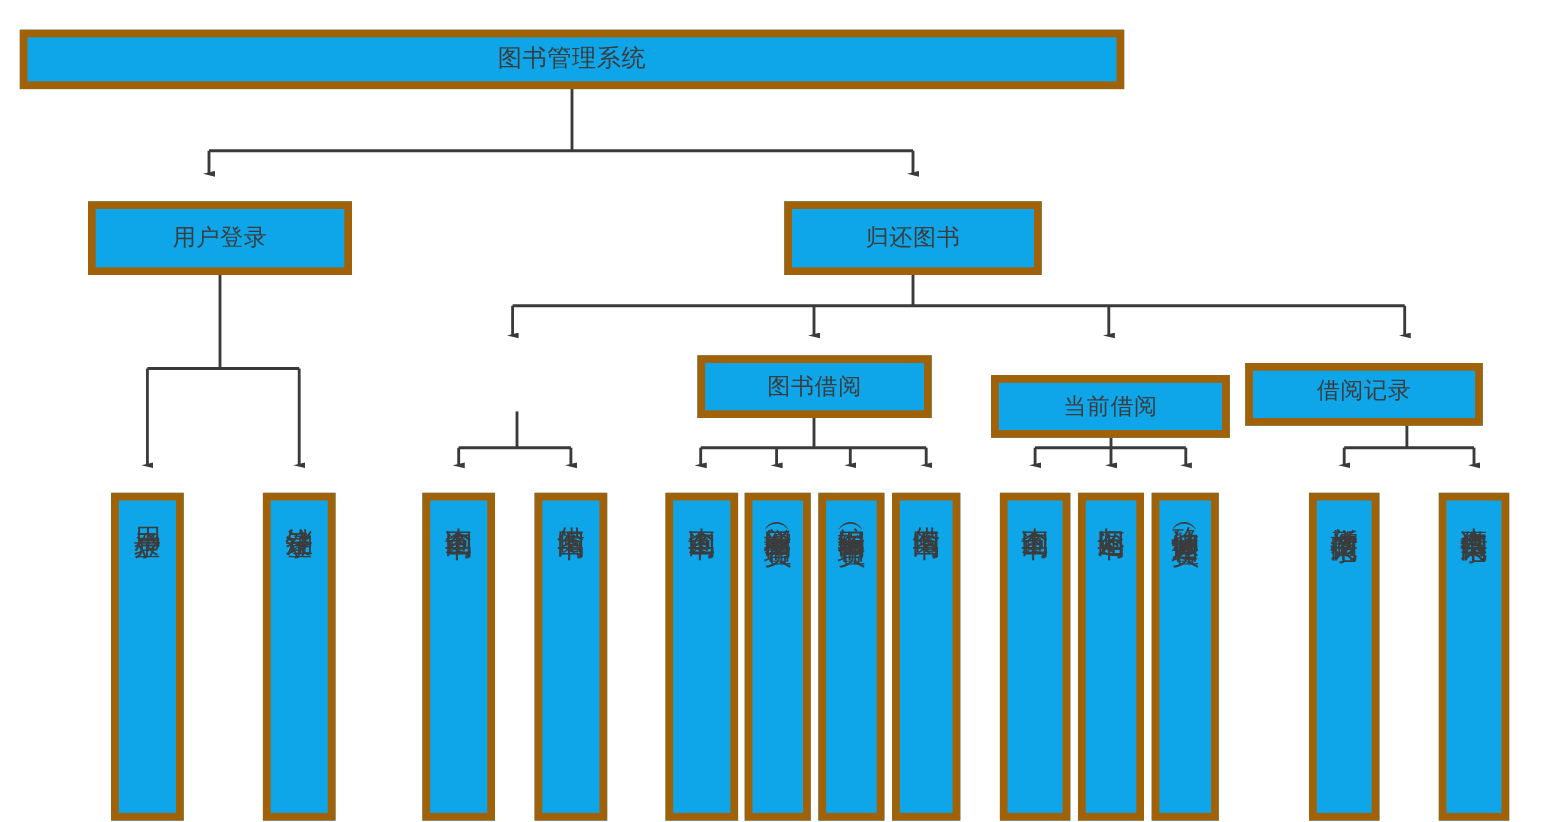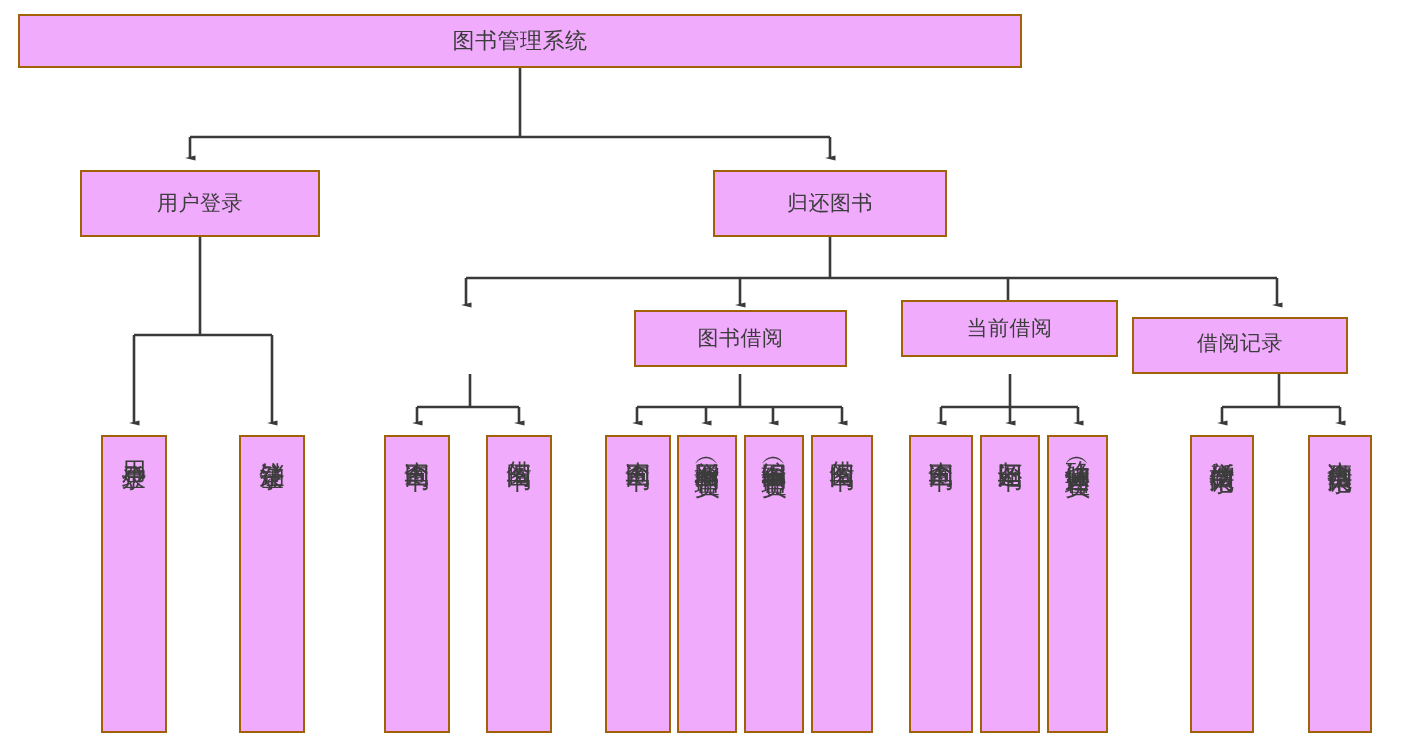--- a/index.html
+++ b/index.html
@@ -18,27 +18,28 @@
   svg#wires {
     position: absolute;
     left: 0; top: 0;
     width: 1405px;
     height: 747px;
     pointer-events: none;
   }
   .node {
     position: absolute;
     box-sizing: border-box;
-    background: #f0abfc;
-    border: 2px solid #a16207;
+    background: #0ea5e9;
+    border: 7px solid #a16207;
     display: flex;
     align-items: center;
     justify-content: center;
     color: #3c3c3c;
     z-index: 2;
+    margin-top: 13px;
   }
   .node .lbl {
     display: block;
     text-align: center;
     line-height: 1.18;
     letter-spacing: 0.5px;
   }
   
   .node.h .lbl {
     font-size: 21px;
@@ -133,21 +134,21 @@
   <div class="node h" style="left:80px; top:170px; width:240px; height:67px;">
     <span class="lbl">用户登录</span>
   </div>
   <div class="node h" style="left:713px; top:170px; width:234px; height:67px;">
     <span class="lbl">归还图书</span>
   </div>
 
   <div class="node h" style="left:634px; top:310px; width:213px; height:57px;">
     <span class="lbl">图书借阅</span>
   </div>
-  <div class="node h" style="left:901px; top:300px; width:217px; height:57px;">
+  <div class="node h" style="left:901px; top:328px; width:217px; height:57px;">
     <span class="lbl">当前借阅</span>
   </div>
   <div class="node h" style="left:1132px; top:317px; width:216px; height:57px;font-family:Liberation Mono, monospace;">
     <span class="lbl">借阅记录</span>
   </div>
 
   <div class="node v" style="left:101px; top:435px; width:66px; height:298px;">
     <span class="lbl">用户登录</span>
   </div>
   <div class="node v" style="left:239px; top:435px; width:66px; height:298px;">

